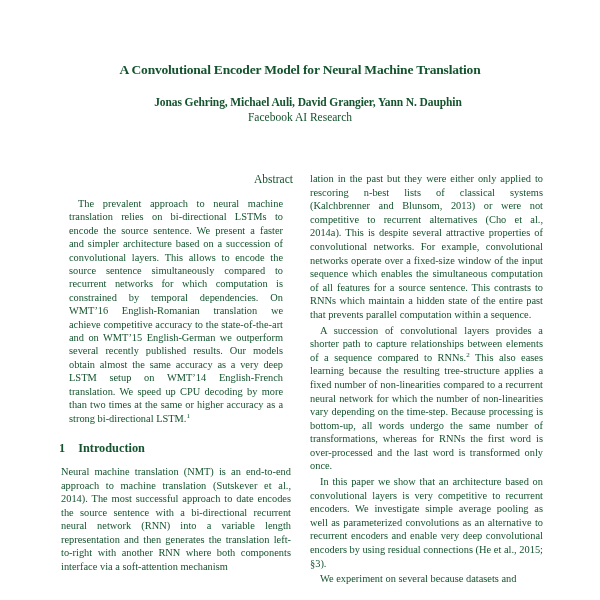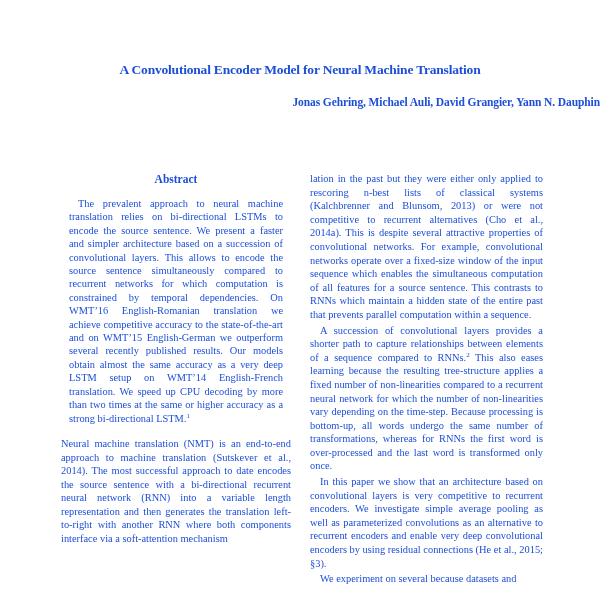--- a/index.html
+++ b/index.html
@@ -7,60 +7,60 @@
     padding: 0;
     background: #ffffff;
   }
   .page {
     position: relative;
     width: 600px;
     height: 600px;
     background: #ffffff;
     overflow: hidden;
     font-family: "Liberation Serif", "DejaVu Serif", serif;
-    color: #1d4ed8;
+    color: #14532d;
   }
   .paper-title {
     position: absolute;
     top: 53px;
     left: 0;
     right: 0;
     text-align: center;
     font-size: 13.5px;
     font-weight: bold;
     letter-spacing: -0.2px;
   }
   .paper-authors {
     position: absolute;
     top: 96px;
     left: 16px;
     right: 0;
-    text-align: right;
+    text-align: center;
     font-size: 11.5px;
     font-weight: bold;
     letter-spacing: -0.1px;
   }
   .paper-affiliation {
     position: absolute;
     top: 111px;
     left: 0;
     right: 0;
     text-align: center;
     font-size: 11.5px;
   }
   .col {
     position: absolute;
     top: 170px;
   }
   .col-left  { left: 59px;  width: 234px; }
   .col-right { left: 308px; width: 237px; }
 
   .abstract-heading {
-    text-align: center;
-    font-weight: bold;
+    text-align: right;
+    font-weight: normal;
     font-size: 11.5px;
     margin: 3px 0 12px 0;
   }
   .abstract-body {
     margin: 12px 10px;
     font-size: 10.4px;
     line-height: 13.4px;
     text-align: justify;
     text-indent: 9px;
   }
@@ -88,28 +88,32 @@
 </style>
 </head>
 <body>
 
 <div class="page">
 
   <h1 class="paper-title">A Convolutional Encoder Model for Neural Machine Translation</h1>
 
   <div class="paper-authors">Jonas Gehring, Michael Auli, David Grangier, Yann N. Dauphin</div>
 
+  <div class="paper-affiliation">Facebook AI Research</div>
 
   <div class="col col-left">
 
     <div class="abstract">
       <div class="abstract-heading">Abstract</div>
       <p class="abstract-body"><span>The prevalent approach to neural machine translation relies on bi-directional LSTMs to encode the source sentence. We present a faster and simpler architecture based on a succession of convolutional layers. This allows to encode the source sentence simultaneously compared to recurrent networks for which computation is constrained by temporal dependencies. On WMT’16 English-Romanian translation we achieve competitive accuracy to the state-of-the-art and on WMT’15 English-German we outperform several recently published results. Our models obtain almost the same accuracy as a very deep LSTM setup on WMT’14 English-French translation. We speed up CPU decoding by more than two times at the same or higher accuracy as a strong bi-directional LSTM.</span><sup class="fnmark">1</sup></p>
     </div>
 
+    <div class="section-heading">
+      <span class="sec-num">1</span><span>Introduction</span>
+    </div>
 
     <p class="body">Neural machine translation (NMT) is an end-to-end approach to machine translation (Sutskever et al., 2014). The most successful approach to date encodes the source sentence with a bi-directional recurrent neural network (RNN) into a variable length representation and then generates the translation left-to-right with another RNN where both components interface via a soft-attention mechanism</p>
   </div>
 
   <div class="col col-right">
 
     <p class="body">lation in the past but they were either only applied to rescoring n-best lists of classical systems (Kalchbrenner and Blunsom, 2013) or were not competitive to recurrent alternatives (Cho et al., 2014a). This is despite several attractive properties of convolutional networks. For example, convolutional networks operate over a fixed-size window of the input sequence which enables the simultaneous computation of all features for a source sentence. This contrasts to RNNs which maintain a hidden state of the entire past that prevents parallel computation within a sequence.</p>
 
     <p class="body indent"><span>A succession of convolutional layers provides a shorter path to capture relationships between elements of a sequence compared to RNNs.</span><sup class="fnmark">2</sup><span> This also eases learning because the resulting tree-structure applies a fixed number of non-linearities compared to a recurrent neural network for which the number of non-linearities vary depending on the time-step. Because processing is bottom-up, all words undergo the same number of transformations, whereas for RNNs the first word is over-processed and the last word is transformed only once.</span></p>
 

